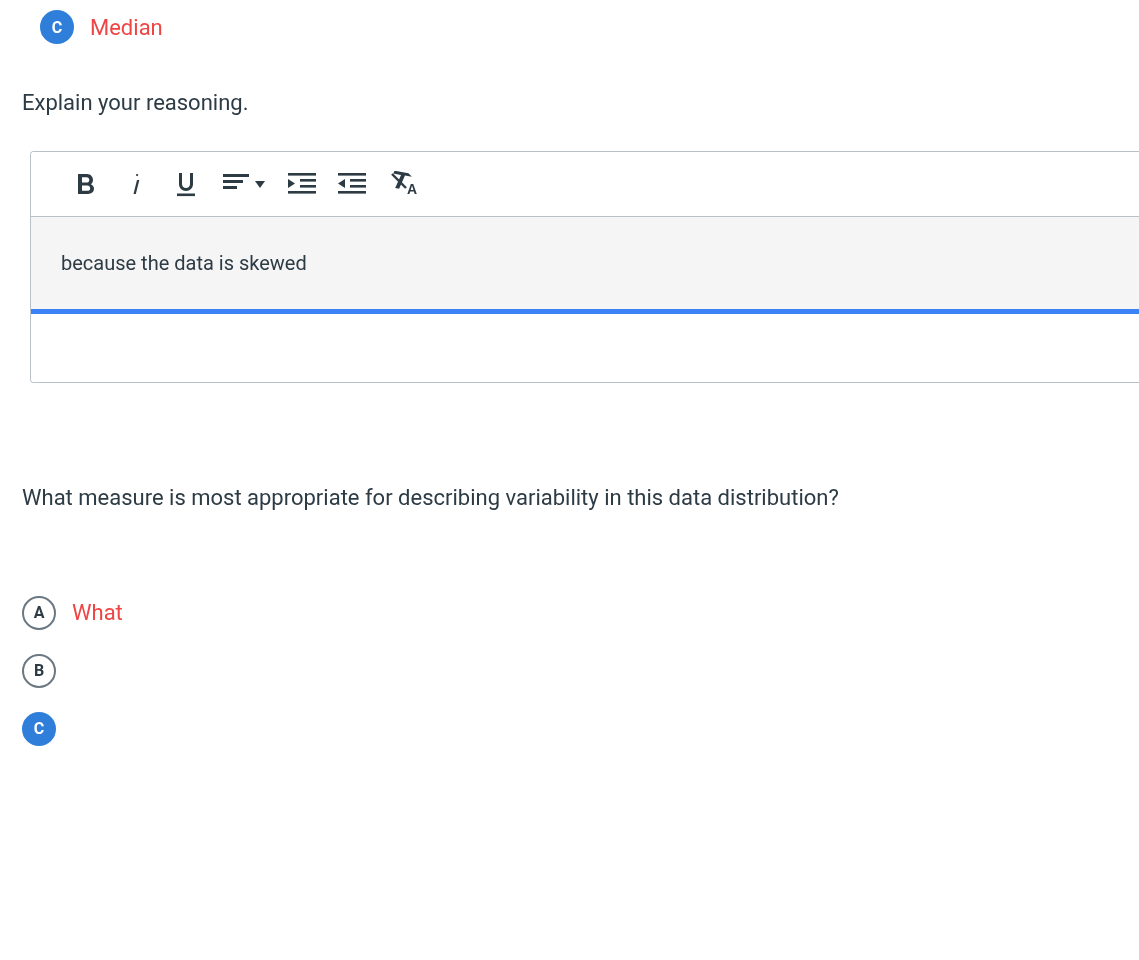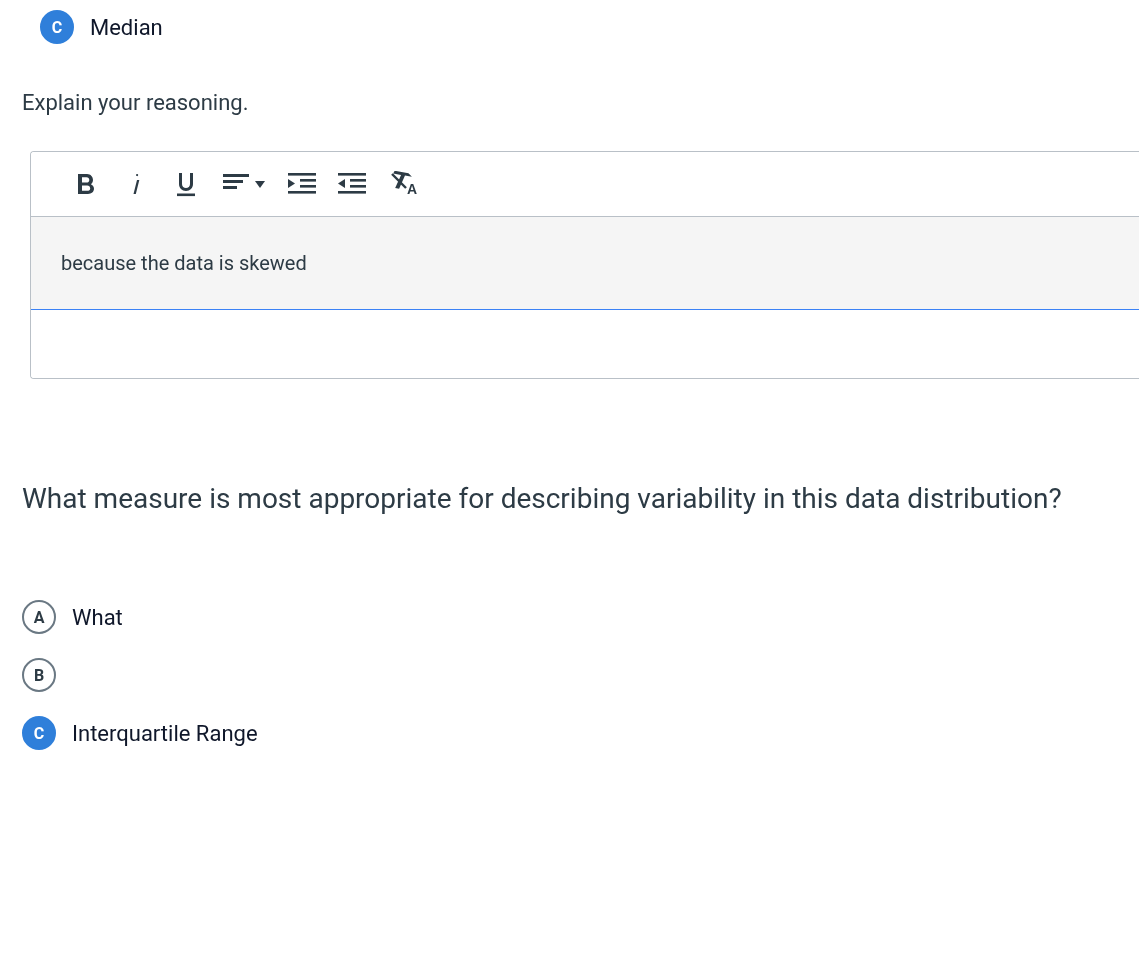--- a/index.html
+++ b/index.html
@@ -34,29 +34,29 @@
     color: #ffffff;
     border: 2px solid #2f7fda;
   }
   .option-circle.unselected {
     background: #ffffff;
     color: #2d3b45;
     border: 2px solid #6a7883;
   }
   .option-label {
     font-size: 22px;
-    color: #0f172a;
+    color: #ef4444;
   }
   .section-prompt {
     font-size: 22px;
     color: #2d3b45;
     padding: 36px 0 36px 22px;
   }
   .section-prompt-large {
-    font-size: 28px;
+    font-size: 22px;
     color: #2d3b45;
     padding: 100px 16px 70px 22px;
     line-height: 1.4;
   }
   .editor-wrap {
     margin-left: 30px;
     border: 1px solid #b9c0c7;
     border-right: none;
     border-radius: 4px 0 0 4px;
     overflow: hidden;
@@ -88,21 +88,21 @@
     border-left: 5px solid transparent;
     border-right: 5px solid transparent;
     border-top: 7px solid #2d3b45;
     margin-left: 6px;
   }
   .editor-content {
     background: #f5f5f5;
     padding: 34px 30px;
     font-size: 20px;
     color: #2d3b45;
-    border-bottom: 1px solid #3b82f6;
+    border-bottom: 5px solid #3b82f6;
   }
   .editor-footer {
     background: #ffffff;
     height: 68px;
   }
   .options-block {
     padding-left: 0;
   }
   .options-block .option-row {
     padding-left: 22px;
@@ -203,17 +203,16 @@
     </div>
     <div class="option-row">
       <div class="option-circle unselected">
         <span>B</span>
       </div>
     </div>
     <div class="option-row">
       <div class="option-circle selected">
         <span>C</span>
       </div>
-      <span class="option-label">Interquartile Range</span>
     </div>
   </div>
 
 </div>
 
 </body></html>

